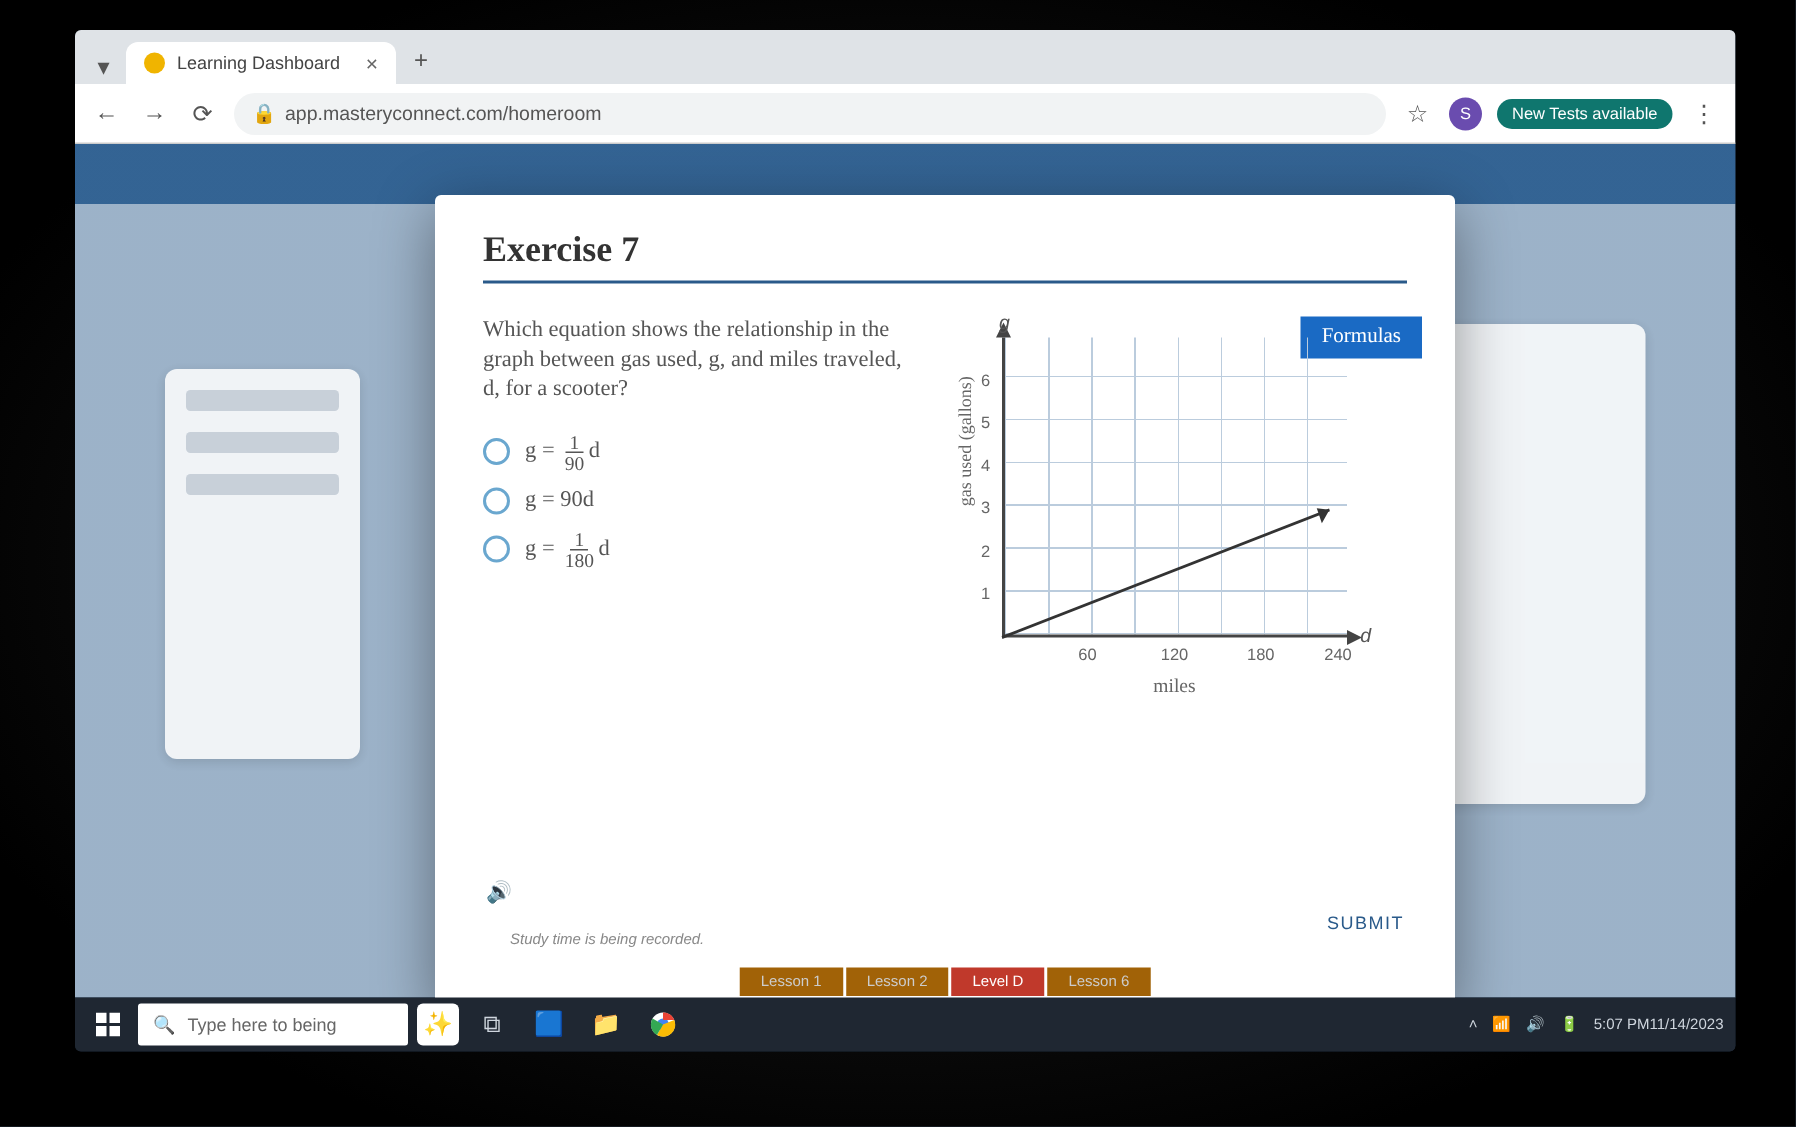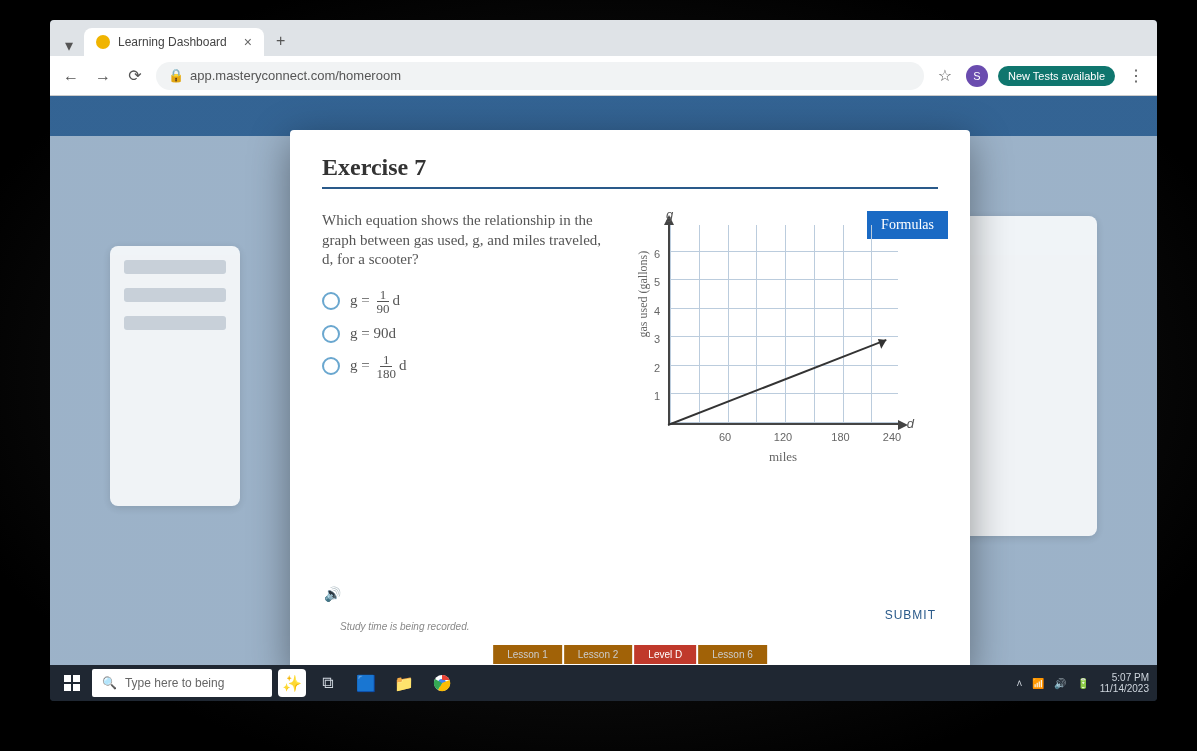--- a/index.html
+++ b/index.html
@@ -218,21 +218,21 @@
     color:#cfd6de;
   }
   .sparkle {
     width:28px; height:28px; display:flex; align-items:center; justify-content:center;
     background:#fff; border-radius:4px;
   }
   .tray {
     margin-left:auto; display:flex; align-items:center; gap:10px;
     color:#cfd6de; font-size:10px;
   }
-  .time { display:flex; flex-direction:column; align-items:flex-end; line-height:1.1;}
+  .time { display:flex; align-items:flex-end; line-height:1.1;}
 </style>
 </head>
 <body>
 
 <div class="monitor-bezel"></div>
 <div class="screen">
 
   <div class="tab-bar">
     <div class="nav-btn">▾</div>
     <div class="tab">

